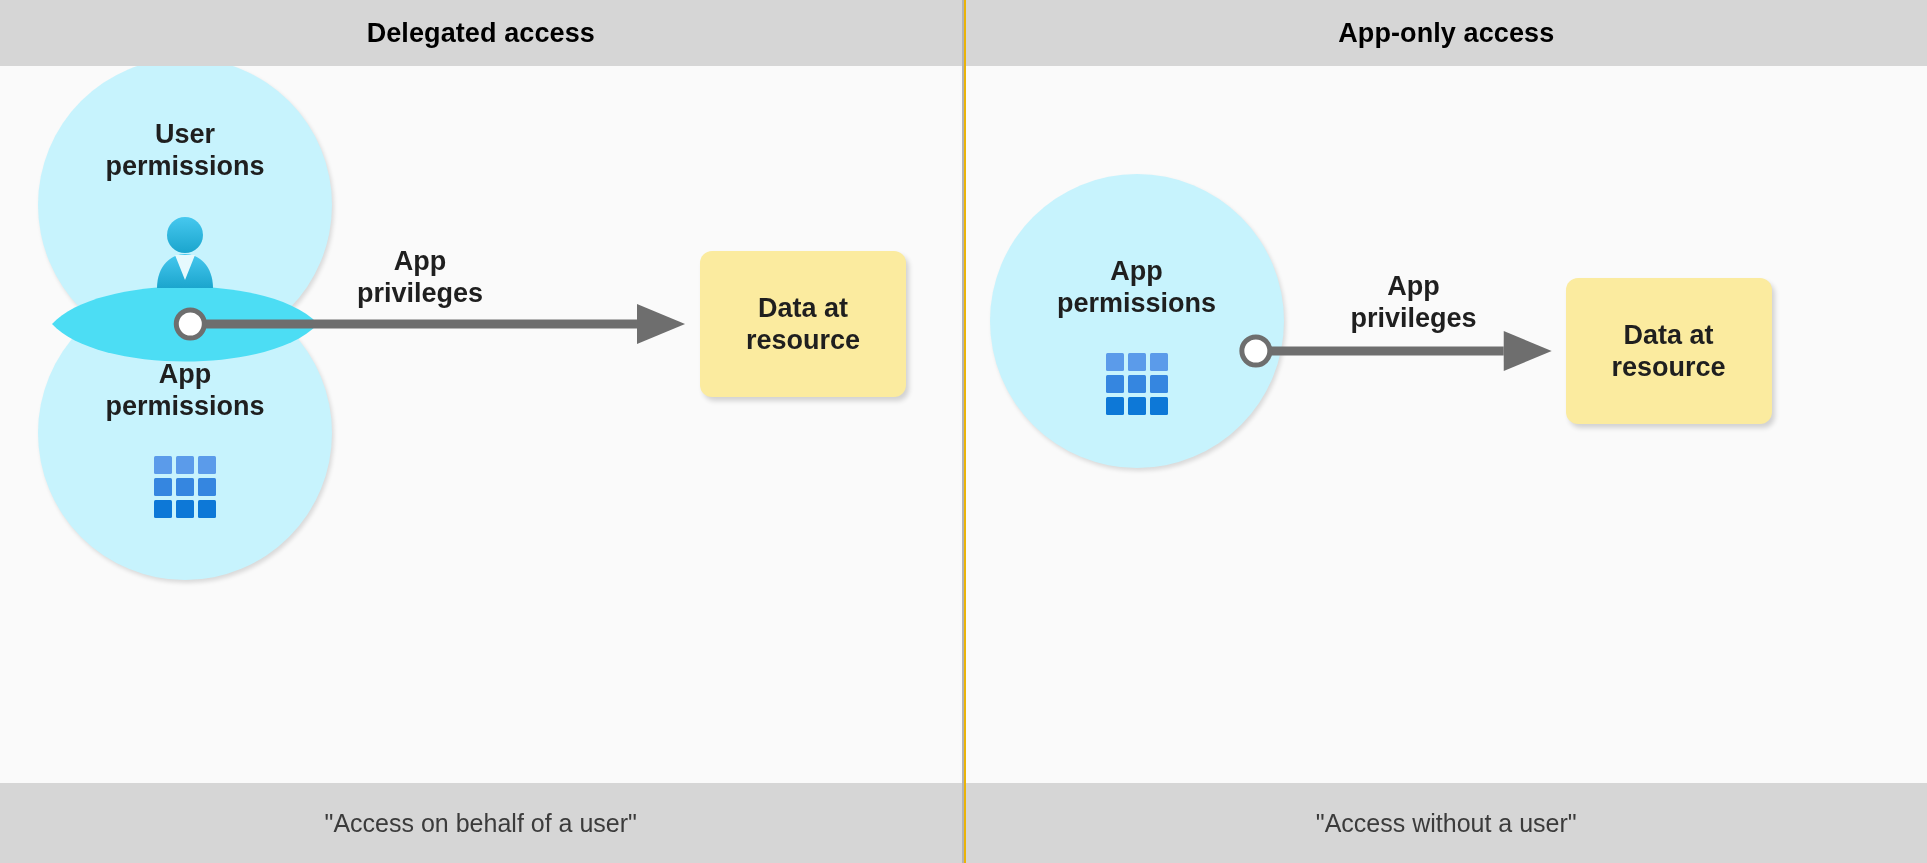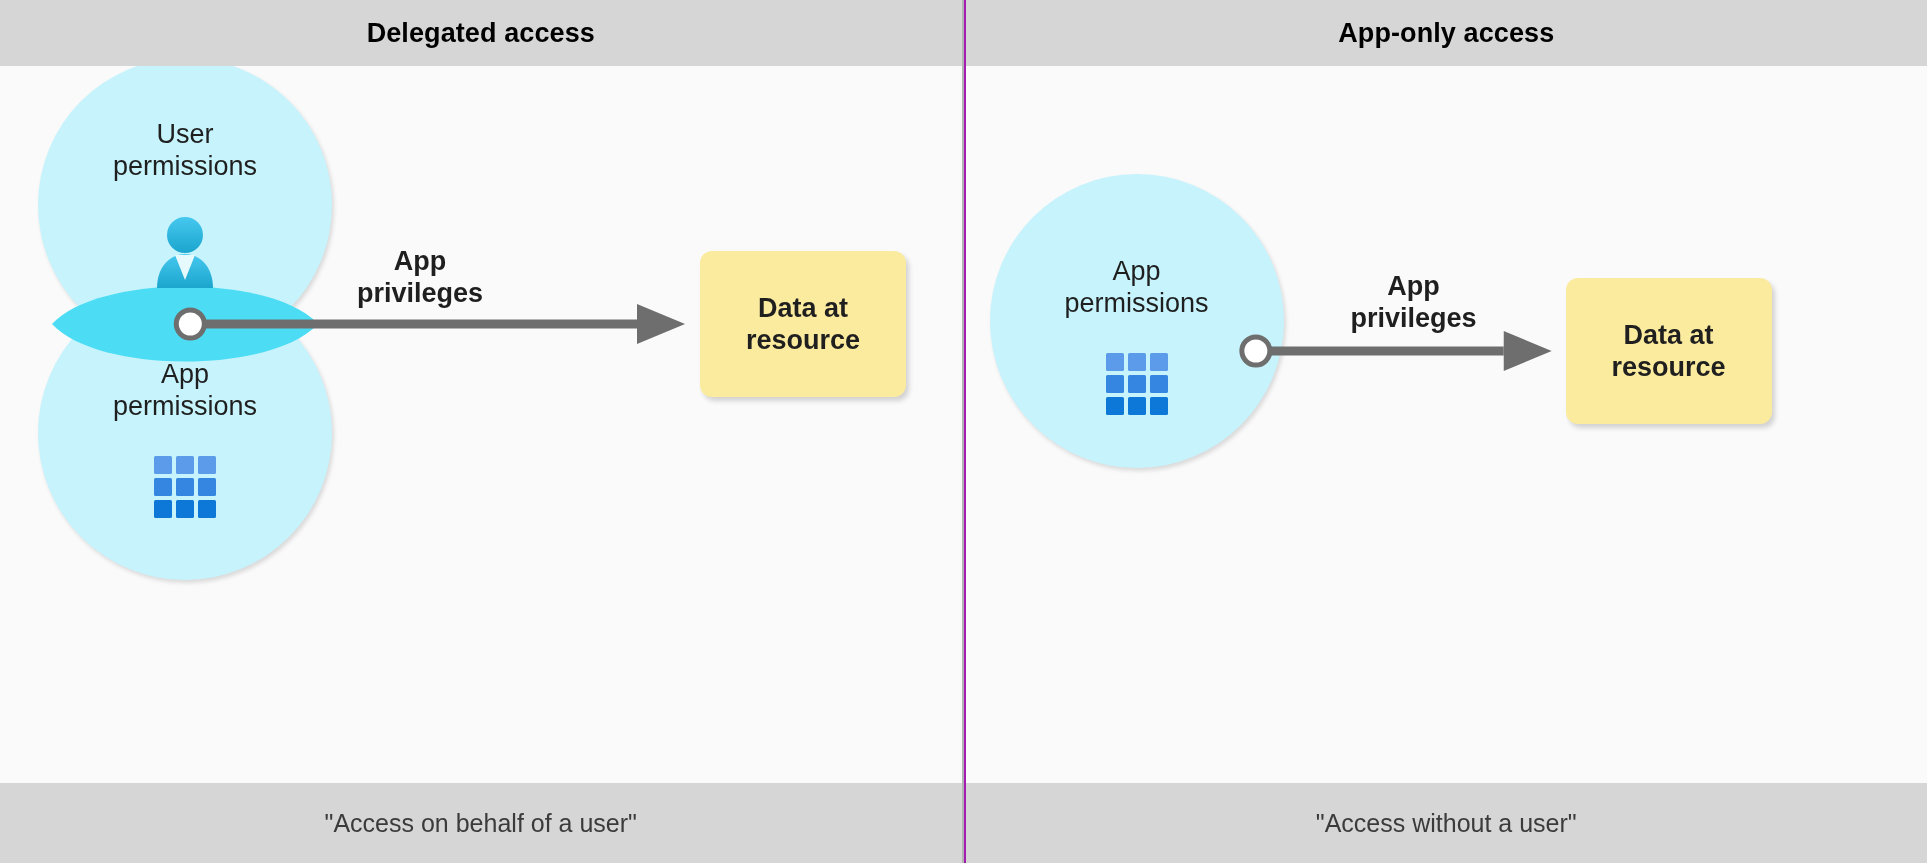--- a/index.html
+++ b/index.html
@@ -27,21 +27,21 @@
     position: relative;
     flex: 1 1 0;
     display: flex;
     flex-direction: column;
     background: #fbfbfb;
     border-right: 2px solid #b3b3b6;
     box-sizing: border-box;
   }
   .panel.panel-right {
     border-right: none;
-    border-left: 2px solid #a21caf;
+    border-left: 2px solid #eab308;
     margin-left: -24px;
   }
 
   .panel-header {
     height: 66px;
     flex: 0 0 66px;
     background: #d6d6d6;
     display: flex;
     align-items: center;
     justify-content: center;
@@ -94,21 +94,21 @@
     top: 108px;
     width: 294px;
     height: 294px;
   }
 
   .circle-label {
     position: absolute;
     width: 100%;
     text-align: center;
     font-size: 27px;
-    font-weight: normal;
+    font-weight: bold;
     line-height: 1.17;
     color: #1f1f1f;
     pointer-events: none;
   }
 
   .icon-holder {
     position: absolute;
     width: 100%;
     display: flex;
     justify-content: center;

